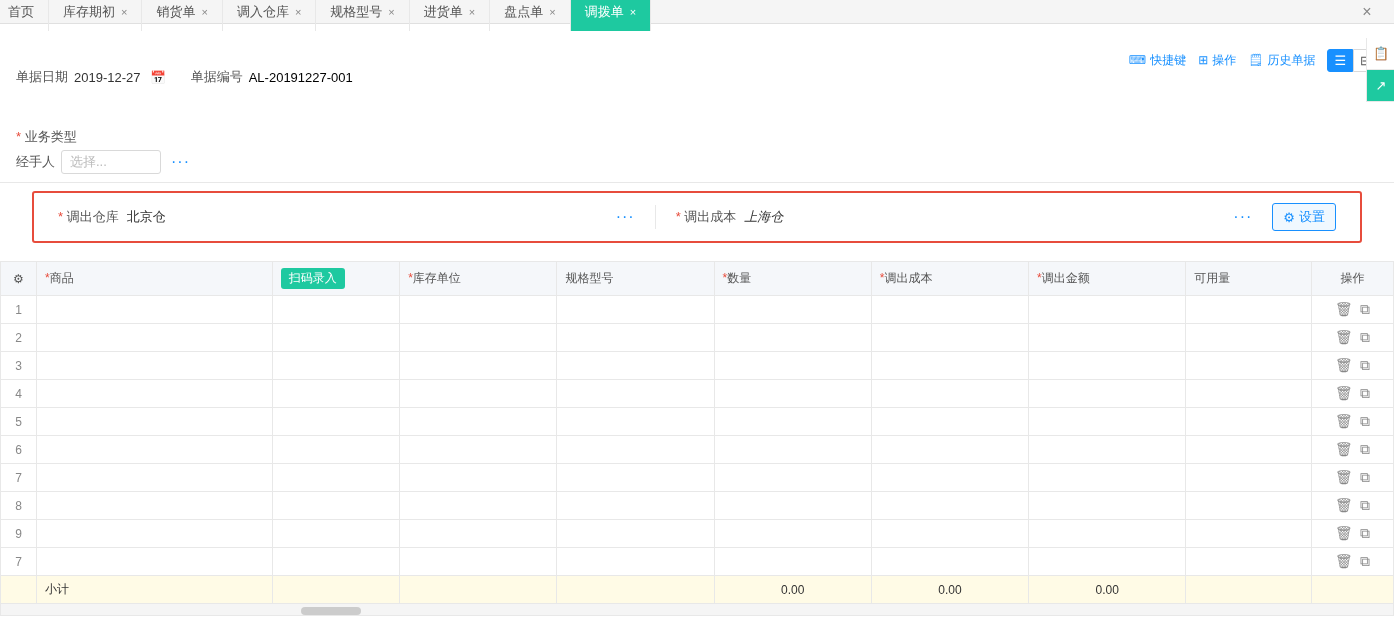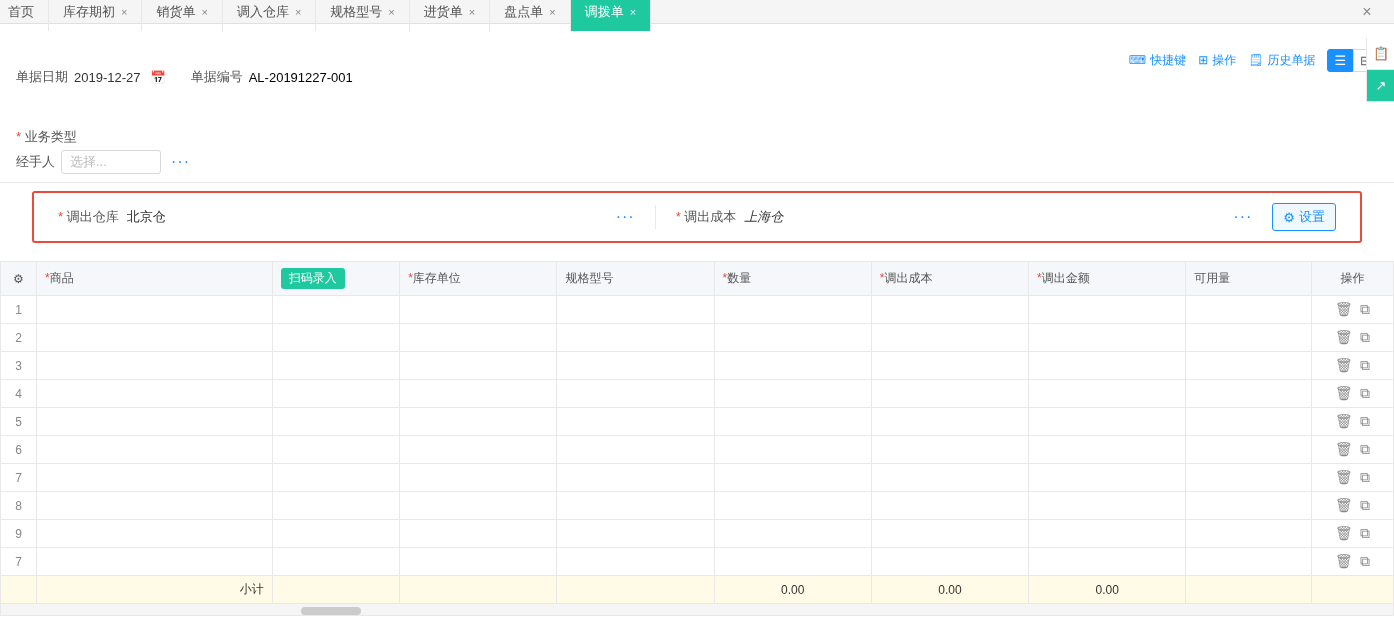--- a/index.html
+++ b/index.html
@@ -358,21 +358,21 @@
           <td data-interactable="true" style="min-width: 100px;"></td>
           <td data-interactable="true" style="min-width: 100px;"></td>
           <td data-interactable="false" style="min-width: 80px;"></td>
           <td data-interactable="false" style="text-align: center; white-space: nowrap;">
     <span data-interactable="true" style="cursor:pointer;color:#888;margin-right:4px;font-size:14px;">🗑</span>
     <span data-interactable="true" style="cursor:pointer;color:#888;font-size:14px;">⧉</span>
   </td>
         </tr>
         <tr class="subtotal-row" data-interactable="false">
           <td data-interactable="false" style="background: rgb(255, 251, 230); text-align: left;"></td>
-          <td data-interactable="false" style="background: rgb(255, 251, 230); text-align: right;">小计</td>
+          <td data-interactable="false" style="background: rgb(255, 251, 230); text-align: left;">小计</td>
           <td data-interactable="false" style="background: rgb(255, 251, 230); text-align: left;"></td>
           <td data-interactable="false" style="background: rgb(255, 251, 230); text-align: left;"></td>
           <td data-interactable="false" style="background: rgb(255, 251, 230); text-align: left;"></td>
           <td data-interactable="false" style="background: rgb(255, 251, 230); text-align: center;">0.00</td>
           <td data-interactable="false" style="background: rgb(255, 251, 230); text-align: center;">0.00</td>
           <td data-interactable="false" style="background: rgb(255, 251, 230); text-align: center;">0.00</td>
           <td data-interactable="false" style="background: rgb(255, 251, 230); text-align: left;"></td>
           <td data-interactable="false" style="background: rgb(255, 251, 230); text-align: left;"></td>
         </tr>
         <tr>

